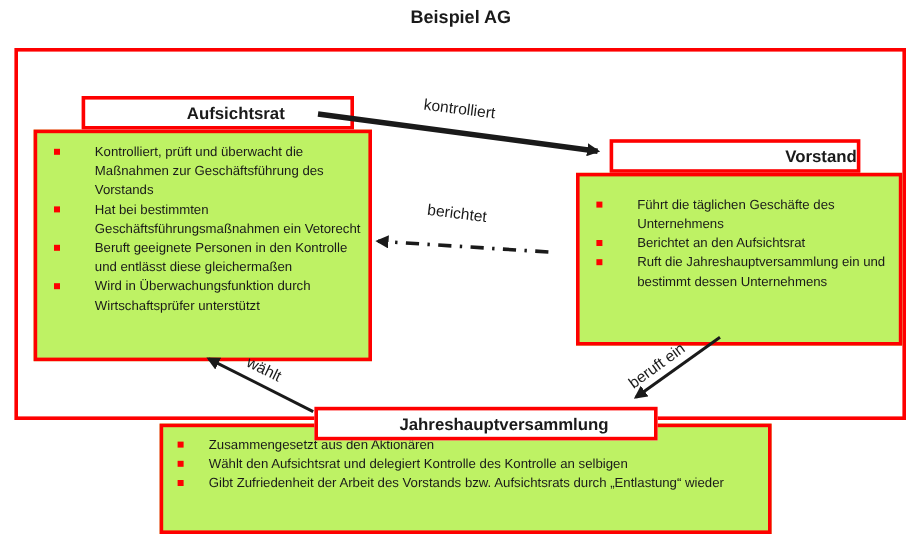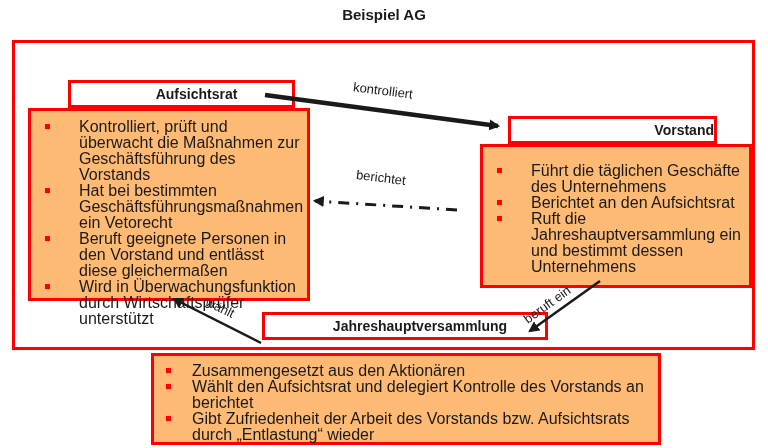--- a/index.html
+++ b/index.html
@@ -5,34 +5,34 @@
   html,body{margin:0;padding:0;background:#ffffff;}
   body{width:768px;height:448px;overflow:hidden;
        font-family:"Liberation Sans","DejaVu Sans",sans-serif;color:#1a1a1a;}
   .stage{position:relative;width:768px;height:412px;}
   .page-title{position:absolute;left:0;right:0;top:6px;margin:0;text-align:center;
        font-size:15px;font-weight:bold;color:#1a1a1a;}
   .outer{position:absolute;left:12px;top:40px;width:737px;height:304px;
        border:3px solid #fe0000;background:transparent;z-index:1;}
   .hdr{position:absolute;border:3px solid #fe0000;background:#ffffff;z-index:3;
        font-weight:bold;font-size:14px;text-align:center;line-height:22px;color:#1a1a1a;padding-left:30px;}
-  .box{position:absolute;border:3px solid #fe0000;background:#fdba74;z-index:2;
-       font-size:16px;line-height:16px;}
+  .box{position:absolute;border:3px solid #fe0000;background:#bef264;z-index:2;
+       font-size:11px;line-height:16px;}
   .box ul{margin:0;padding:0;list-style:none;}
   .box li{position:relative;padding-left:48px;padding-right:2px;margin:0;}
   .box li::before{content:"";position:absolute;left:14px;top:5px;width:5px;height:5px;
        background:#fe0000;}
   .box.wide li{padding-left:38px;}
   .box.wide li::before{left:12px;}
   #hdr-aufsichtsrat{left:68px;top:80px;width:191px;height:22px;}
   #box-aufsichtsrat{left:28px;top:108px;width:276px;height:179px;padding-top:8px;}
   #hdr-vorstand{left:508px;top:116px;width:173px;height:22px;text-align:right;}
   #box-vorstand{left:480px;top:144px;width:266px;height:122px;padding-top:16px;}
-  #hdr-jhv{left:262px;top:312px;width:250px;height:22px;}
-  #box-jhv{left:151px;top:353px;width:504px;height:79px;padding-top:7px;}
+  #hdr-jhv{left:262px;top:339px;width:250px;height:22px;}
+  #box-jhv{left:133px;top:353px;width:504px;height:79px;padding-top:7px;}
   .arrows{position:absolute;left:0;top:0;width:768px;height:448px;z-index:4;
        pointer-events:none;}
   .edge-label{position:absolute;z-index:5;font-size:13px;color:#1a1a1a;
        white-space:nowrap;background:transparent;}
   #lbl-kontrolliert{left:353px;top:83px;transform:rotate(7deg);}
   #lbl-berichtet{left:356px;top:170px;transform:rotate(7deg);}
   #lbl-waehlt{left:205px;top:300px;transform:rotate(26deg);}
   #lbl-beruft{left:520px;top:297px;transform:rotate(-36deg);}
 </style>
 </head>
@@ -42,39 +42,39 @@
 
   <h1 class="page-title">Beispiel AG</h1>
 
   <div class="outer"></div>
 
   <div class="hdr" id="hdr-aufsichtsrat">Aufsichtsrat</div>
   <div class="box" id="box-aufsichtsrat">
     <ul>
       <li>Kontrolliert, prüft und überwacht die Maßnahmen zur Geschäftsführung des Vorstands</li>
       <li>Hat bei bestimmten Geschäftsführungsmaßnahmen ein Vetorecht</li>
-      <li>Beruft geeignete Personen in den Vorstand und entlässt diese gleichermaßen</li>
+      <li>Beruft geeignete Personen in den Kontrolle und entlässt diese gleichermaßen</li>
       <li>Wird in Überwachungsfunktion durch Wirtschaftsprüfer unterstützt</li>
     </ul>
   </div>
 
   <div class="hdr" id="hdr-vorstand">Vorstand</div>
   <div class="box" id="box-vorstand">
     <ul>
       <li>Führt die täglichen Geschäfte des Unternehmens</li>
       <li>Berichtet an den Aufsichtsrat</li>
       <li>Ruft die Jahreshauptversammlung ein und bestimmt dessen Unternehmens</li>
     </ul>
   </div>
 
   <div class="hdr" id="hdr-jhv">Jahreshauptversammlung</div>
   <div class="box wide" id="box-jhv">
     <ul>
       <li>Zusammengesetzt aus den Aktionären</li>
-      <li>Wählt den Aufsichtsrat und delegiert Kontrolle des Vorstands an berichtet</li>
+      <li>Wählt den Aufsichtsrat und delegiert Kontrolle des Kontrolle an selbigen</li>
       <li>Gibt Zufriedenheit der Arbeit des Vorstands bzw. Aufsichtsrats durch „Entlastung“ wieder</li>
     </ul>
   </div>
 
   <svg class="arrows" viewBox="0 0 768 448" xmlns="http://www.w3.org/2000/svg">
     <defs>
       <marker id="arrowhead" viewBox="0 0 10 10" refX="8" refY="5" markerWidth="11" markerHeight="11" orient="auto" markerUnits="userSpaceOnUse">
         <path d="M0,0 L10,5 L0,10 z" fill="#1a1a1a"></path>
       </marker>
     </defs>

